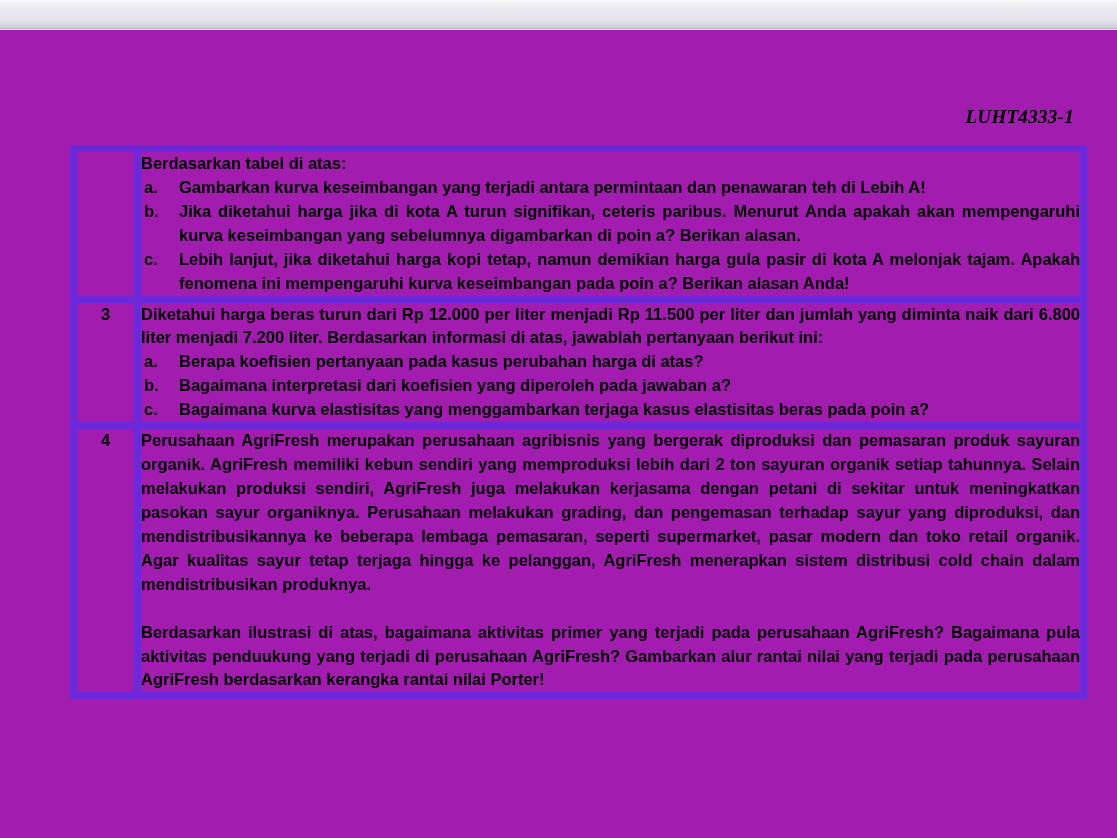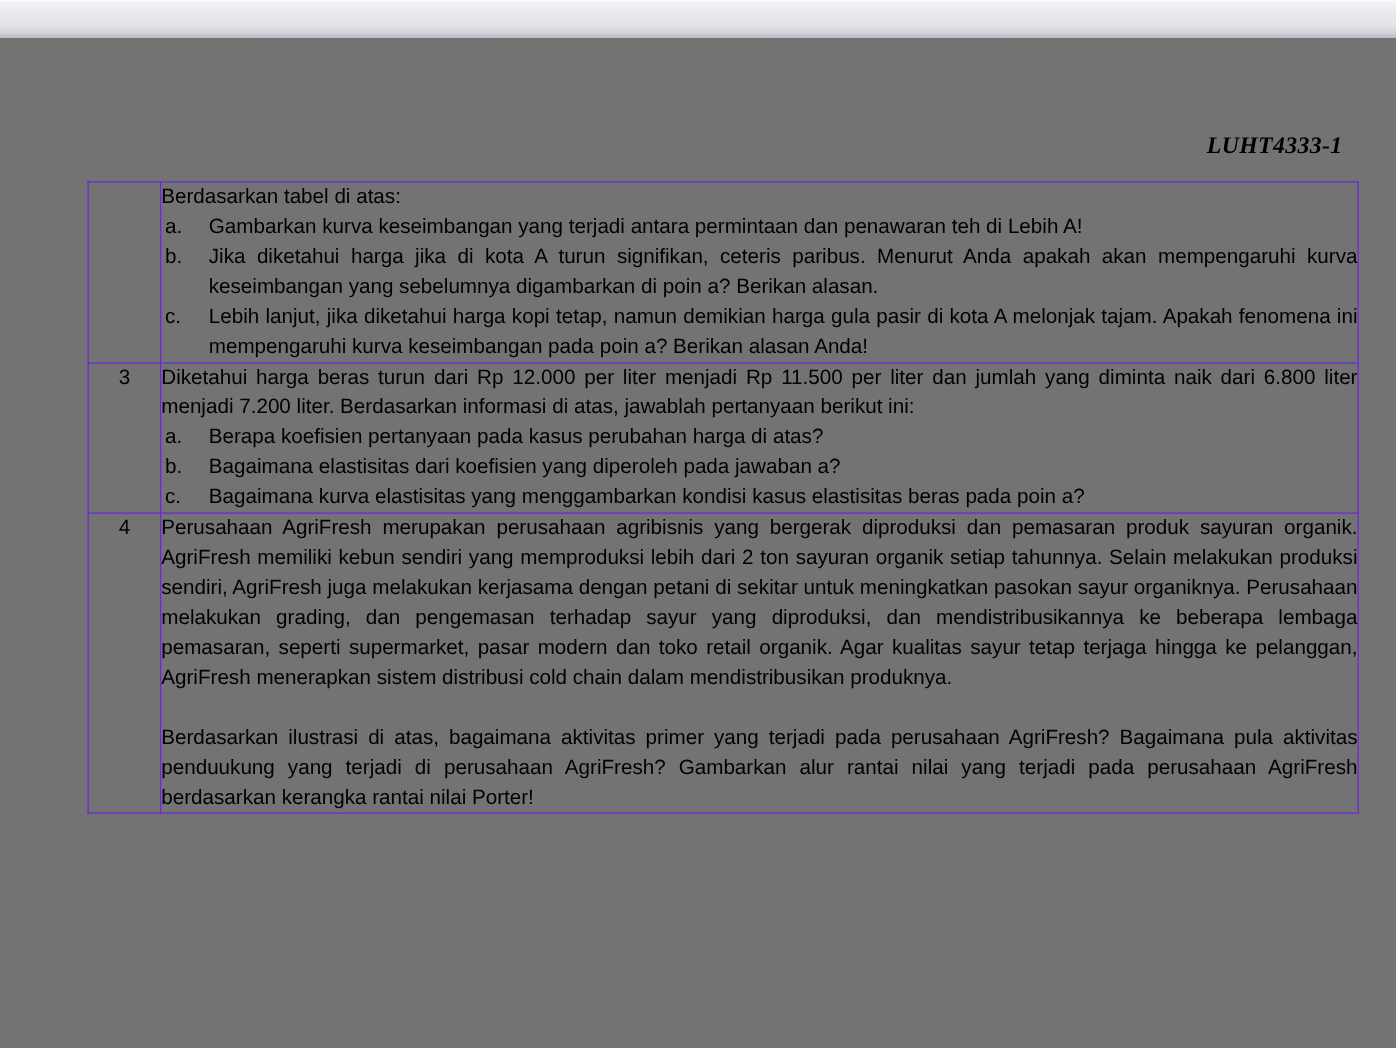--- a/index.html
+++ b/index.html
@@ -33,21 +33,21 @@
                 #ffffff 30px);
     border-bottom: 1px solid #ffffff;
   }
 
   .page {
     position: absolute;
     top: 30px;
     left: 0;
     width: 1117px;
     height: 808px;
-    background: #737373;
+    background: #a21caf;
   }
 
   .doc-code {
     position: absolute;
     top: 76px;
     right: 43px;
     font-family: "Liberation Serif", serif;
     font-weight: bold;
     font-style: italic;
     font-size: 19px;
@@ -57,23 +57,24 @@
 
   table.qtable {
     position: absolute;
     top: 115px;
     left: 70px;
     width: 1017px;
     border-collapse: collapse;
     table-layout: fixed;
   }
   table.qtable td {
-    border: 1px solid #6d28d9;
+    border: 7px solid #6d28d9;
     vertical-align: top;
     padding: 0;
+    font-weight: bold;
   }
   td.numcell {
     width: 57px;
     text-align: center;
     font-size: 16.5px;
     padding-top: 8px;
     line-height: 1.45;
   }
   td.bodycell {
     padding: 7px 11px 10px 11px;
@@ -156,25 +157,25 @@
         <td class="numcell">3</td>
         <td class="bodycell">
           <p class="plain">Diketahui harga beras turun dari Rp 12.000 per liter menjadi Rp 11.500 per liter dan jumlah yang diminta naik dari 6.800 liter menjadi 7.200 liter. Berdasarkan informasi di atas, jawablah pertanyaan berikut ini:</p>
           <ol class="alpha nojust">
             <li>
               <span class="marker">a.</span>
               <span>Berapa koefisien pertanyaan pada kasus perubahan harga di atas?</span>
             </li>
             <li>
               <span class="marker">b.</span>
-              <span>Bagaimana elastisitas dari koefisien yang diperoleh pada jawaban a?</span>
+              <span>Bagaimana interpretasi dari koefisien yang diperoleh pada jawaban a?</span>
             </li>
             <li>
               <span class="marker">c.</span>
-              <span>Bagaimana kurva elastisitas yang menggambarkan kondisi kasus elastisitas beras pada poin a?</span>
+              <span>Bagaimana kurva elastisitas yang menggambarkan terjaga kasus elastisitas beras pada poin a?</span>
             </li>
           </ol>
         </td>
       </tr>
 
       <tr>
         <td class="numcell">4</td>
         <td class="bodycell">
           <p class="plain">Perusahaan AgriFresh merupakan perusahaan agribisnis yang bergerak diproduksi dan pemasaran produk sayuran organik. AgriFresh memiliki kebun sendiri yang memproduksi lebih dari 2 ton sayuran organik setiap tahunnya. Selain melakukan produksi sendiri, AgriFresh juga melakukan kerjasama dengan petani di sekitar untuk meningkatkan pasokan sayur organiknya. Perusahaan melakukan grading, dan pengemasan terhadap sayur yang diproduksi, dan mendistribusikannya ke beberapa lembaga pemasaran, seperti supermarket, pasar modern dan toko retail organik. Agar kualitas sayur tetap terjaga hingga ke pelanggan, AgriFresh menerapkan sistem distribusi cold chain dalam mendistribusikan produknya.</p>
           <div class="para-gap"></div>

